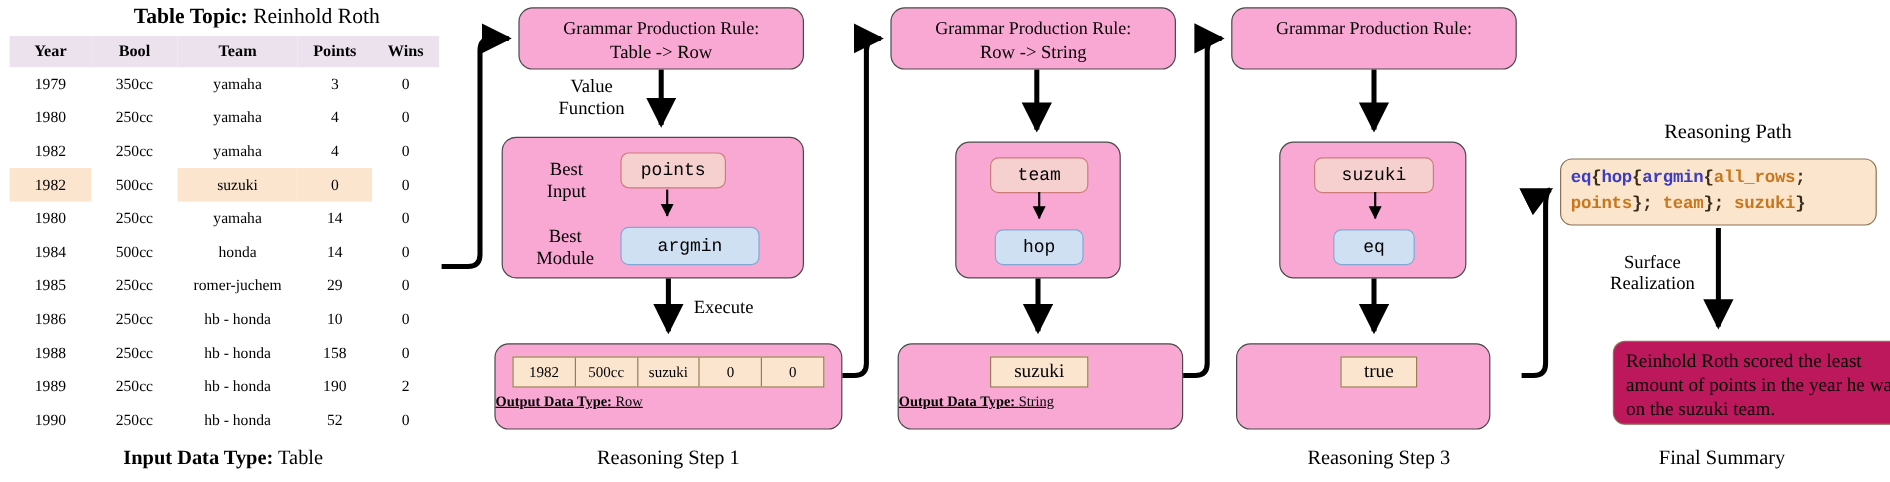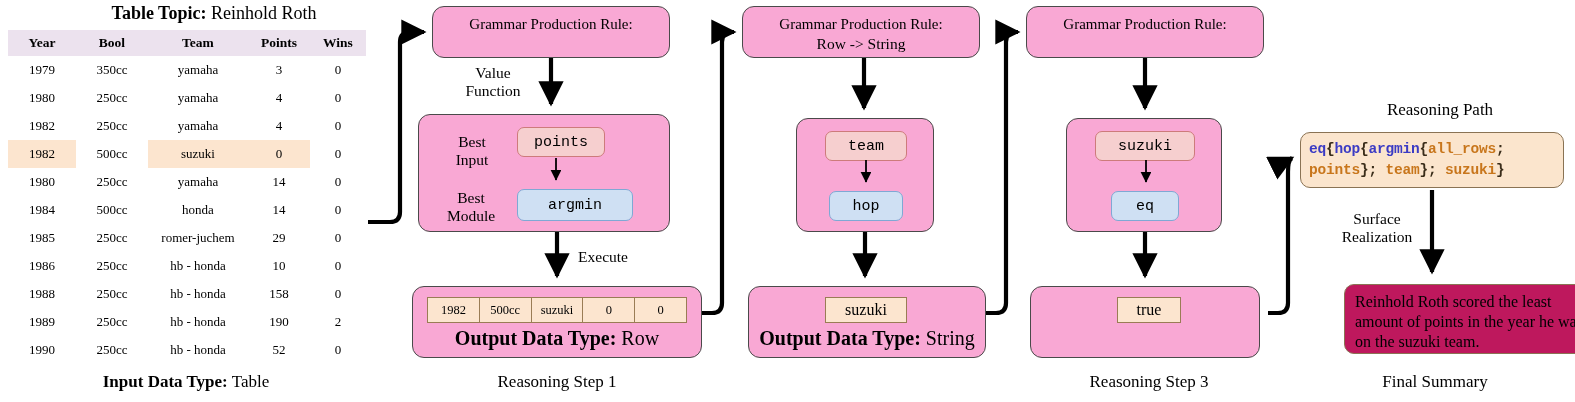--- a/index.html
+++ b/index.html
@@ -29,21 +29,21 @@
   .rule-title{text-align:center;font-size:15px;line-height:19px;padding-top:8px;}
   .rule-sub{text-align:center;font-size:15.5px;line-height:19px;}
 
   .chip{position:absolute;box-sizing:border-box;display:flex;align-items:center;
         justify-content:center;font-family:"Liberation Mono",monospace;font-size:15px;}
   .chip-pink{background:#f6cfcf;border:1.4px solid #cd7b7b;border-radius:7px;}
   .chip-blue{background:#cfe0f3;border:1.4px solid #7fa8d4;border-radius:7px;}
   .chip-peach{background:#fce5cf;border:1.4px solid #9a7c55;font-family:"Liberation Serif",serif;font-size:16px;}
 
   .side-label{position:absolute;text-align:center;font-size:15.5px;line-height:18px;}
-  .out-type{position:absolute;width:100%;text-align:center;font-size:20px;}
+  .out-type{position:absolute;width:100%;font-size:12px;text-decoration:underline;}
   .out-type b{font-weight:bold;}
   .step-cap{position:absolute;text-align:center;font-size:17px;}
   .edge-lbl{position:absolute;text-align:center;font-size:15.5px;line-height:18px;}
 
   
   .rowcells{position:absolute;display:flex;border:1.4px solid #9a7c55;background:#fce5cf;
             box-sizing:border-box;}
   .rowcells div{flex:1;text-align:center;font-size:12.5px;line-height:24px;
                 border-right:1.4px solid #9a7c55;box-sizing:border-box;}
   .rowcells div:last-child{border-right:none;}
@@ -160,20 +160,21 @@
   </table>
 
   <div id="input-type">
     <b>Input Data Type:</b>
     <span>Table</span>
   </div>
 </div>
 
 <div class="card rule-card" style="left:432px;top:6px;width:238px;height:52px;">
   <div class="rule-title">Grammar Production Rule:</div>
+  <div class="rule-sub">Table -&gt; Row</div>
 </div>
 
 <div class="edge-lbl" style="left:448px;top:64px;width:90px;">
   <div>Value</div>
   <div>Function</div>
 </div>
 
 <div class="card" style="left:418px;top:114px;width:252px;height:118px;">
   <div class="side-label" style="left:18px;top:18px;width:70px;">
     <div>Best</div>
@@ -241,21 +242,21 @@
 
 <div class="card" style="left:1066px;top:118px;width:156px;height:114px;">
   <div class="chip chip-pink" style="left:28px;top:12px;width:100px;height:30px;">
     <span>suzuki</span>
   </div>
   <div class="chip chip-blue" style="left:44px;top:72px;width:68px;height:30px;">
     <span>eq</span>
   </div>
 </div>
 
-<div class="card" style="left:1030px;top:286px;width:230px;height:72px;">
+<div class="card" style="left:1030px;top:286px;width:212px;height:72px;">
   <div class="chip chip-peach" style="left:86px;top:10px;width:64px;height:26px;">
     <span>true</span>
   </div>
 </div>
 
 <div class="step-cap" style="left:1054px;top:372px;width:190px;">Reasoning Step 3</div>
 
 <div class="step-cap" style="left:1350px;top:100px;width:180px;">Reasoning Path</div>
 
 <div class="path-card" style="left:1300px;top:132px;width:264px;height:56px;">

